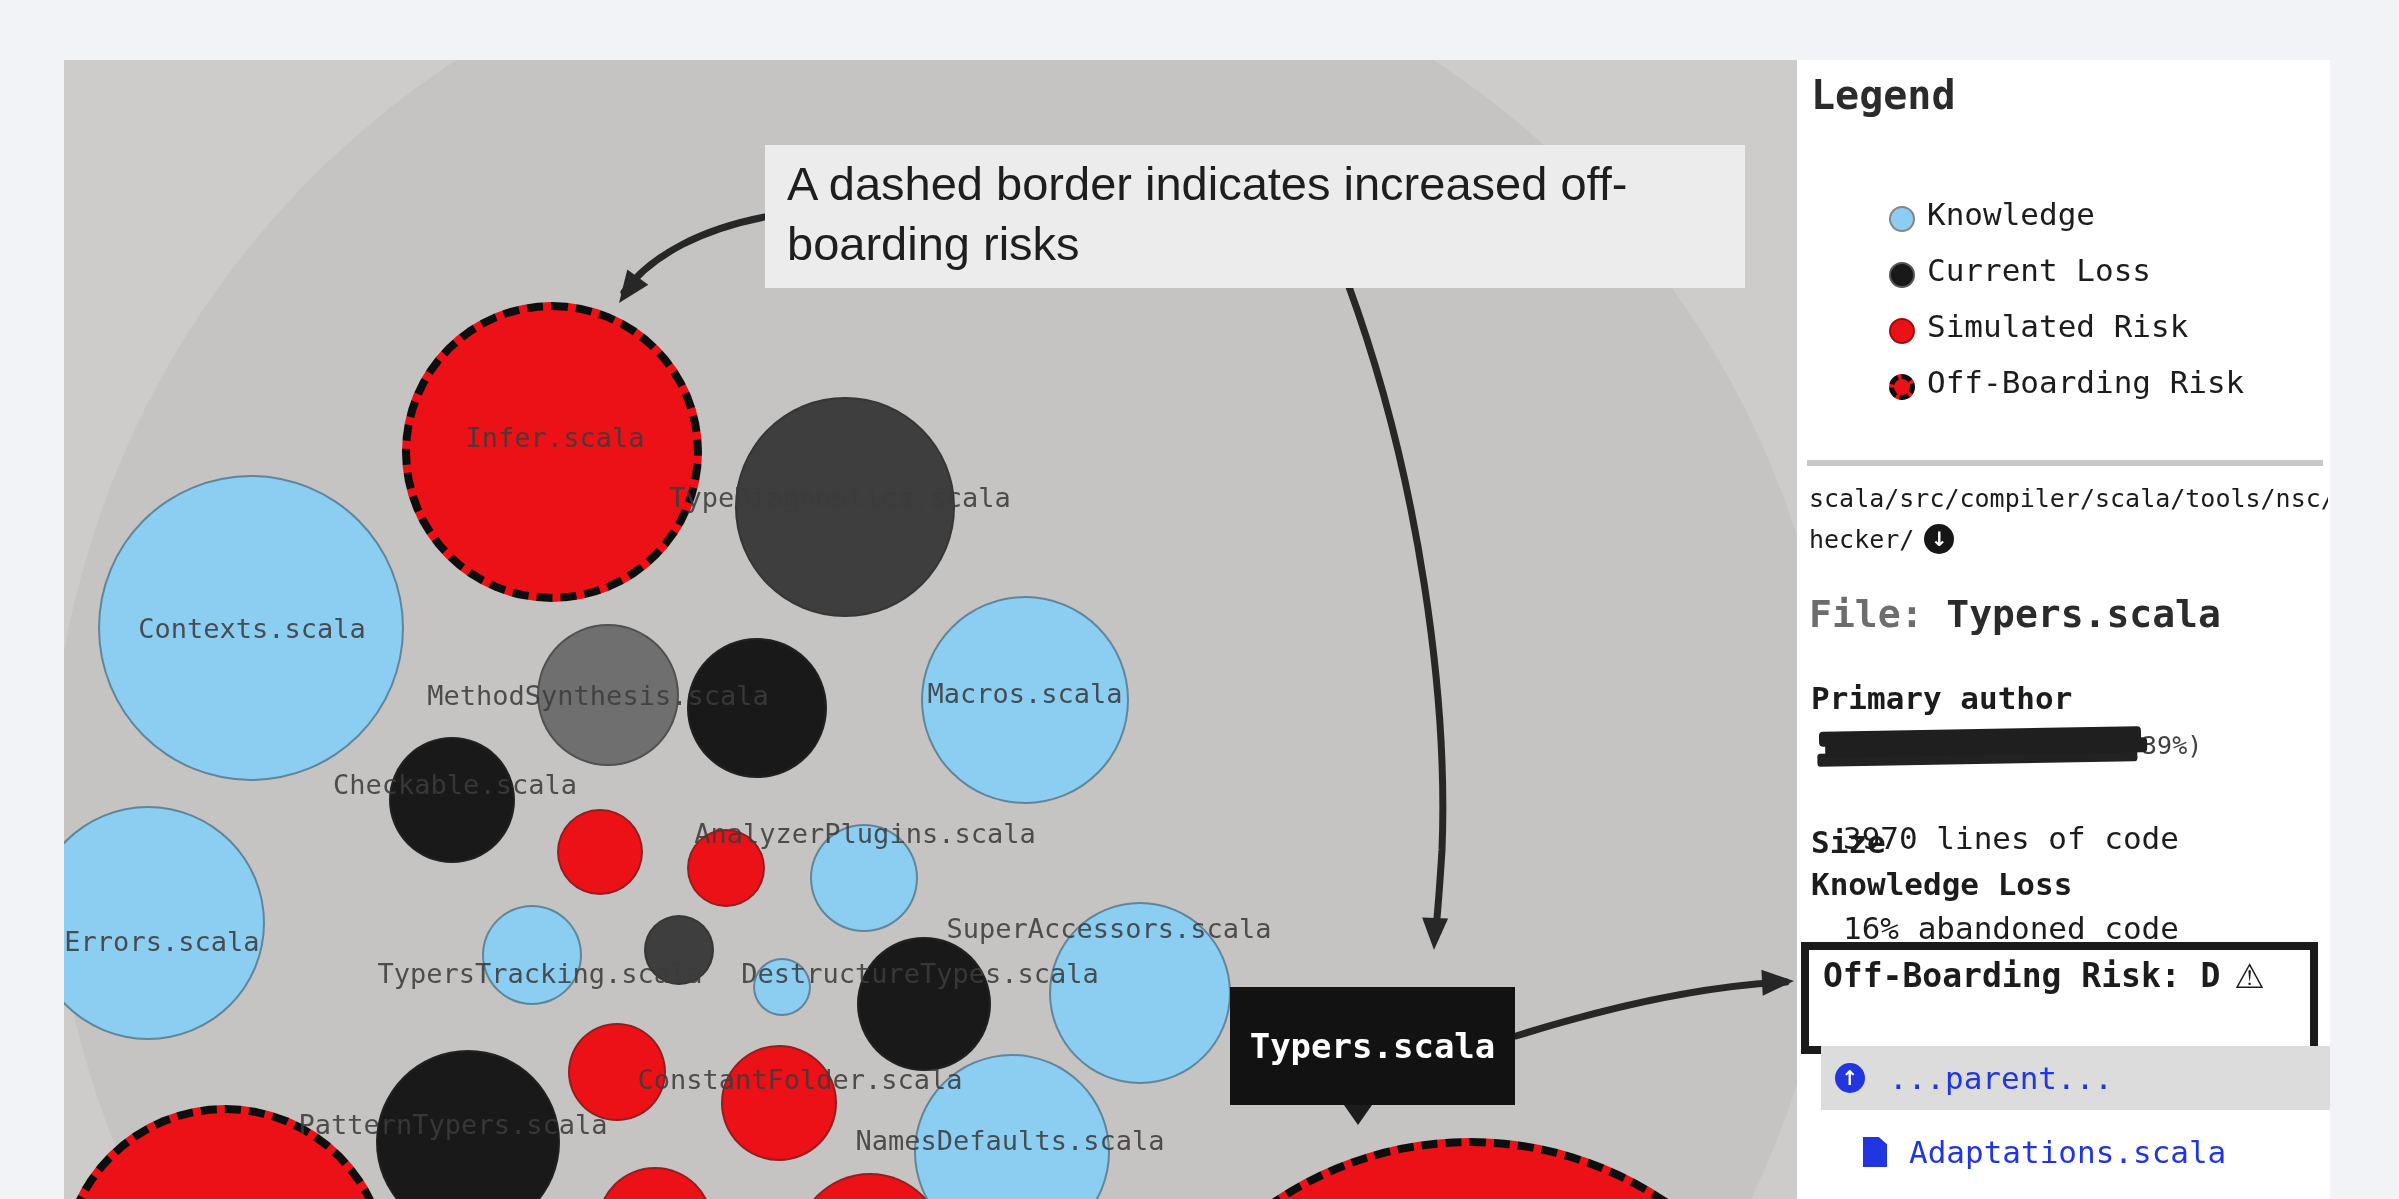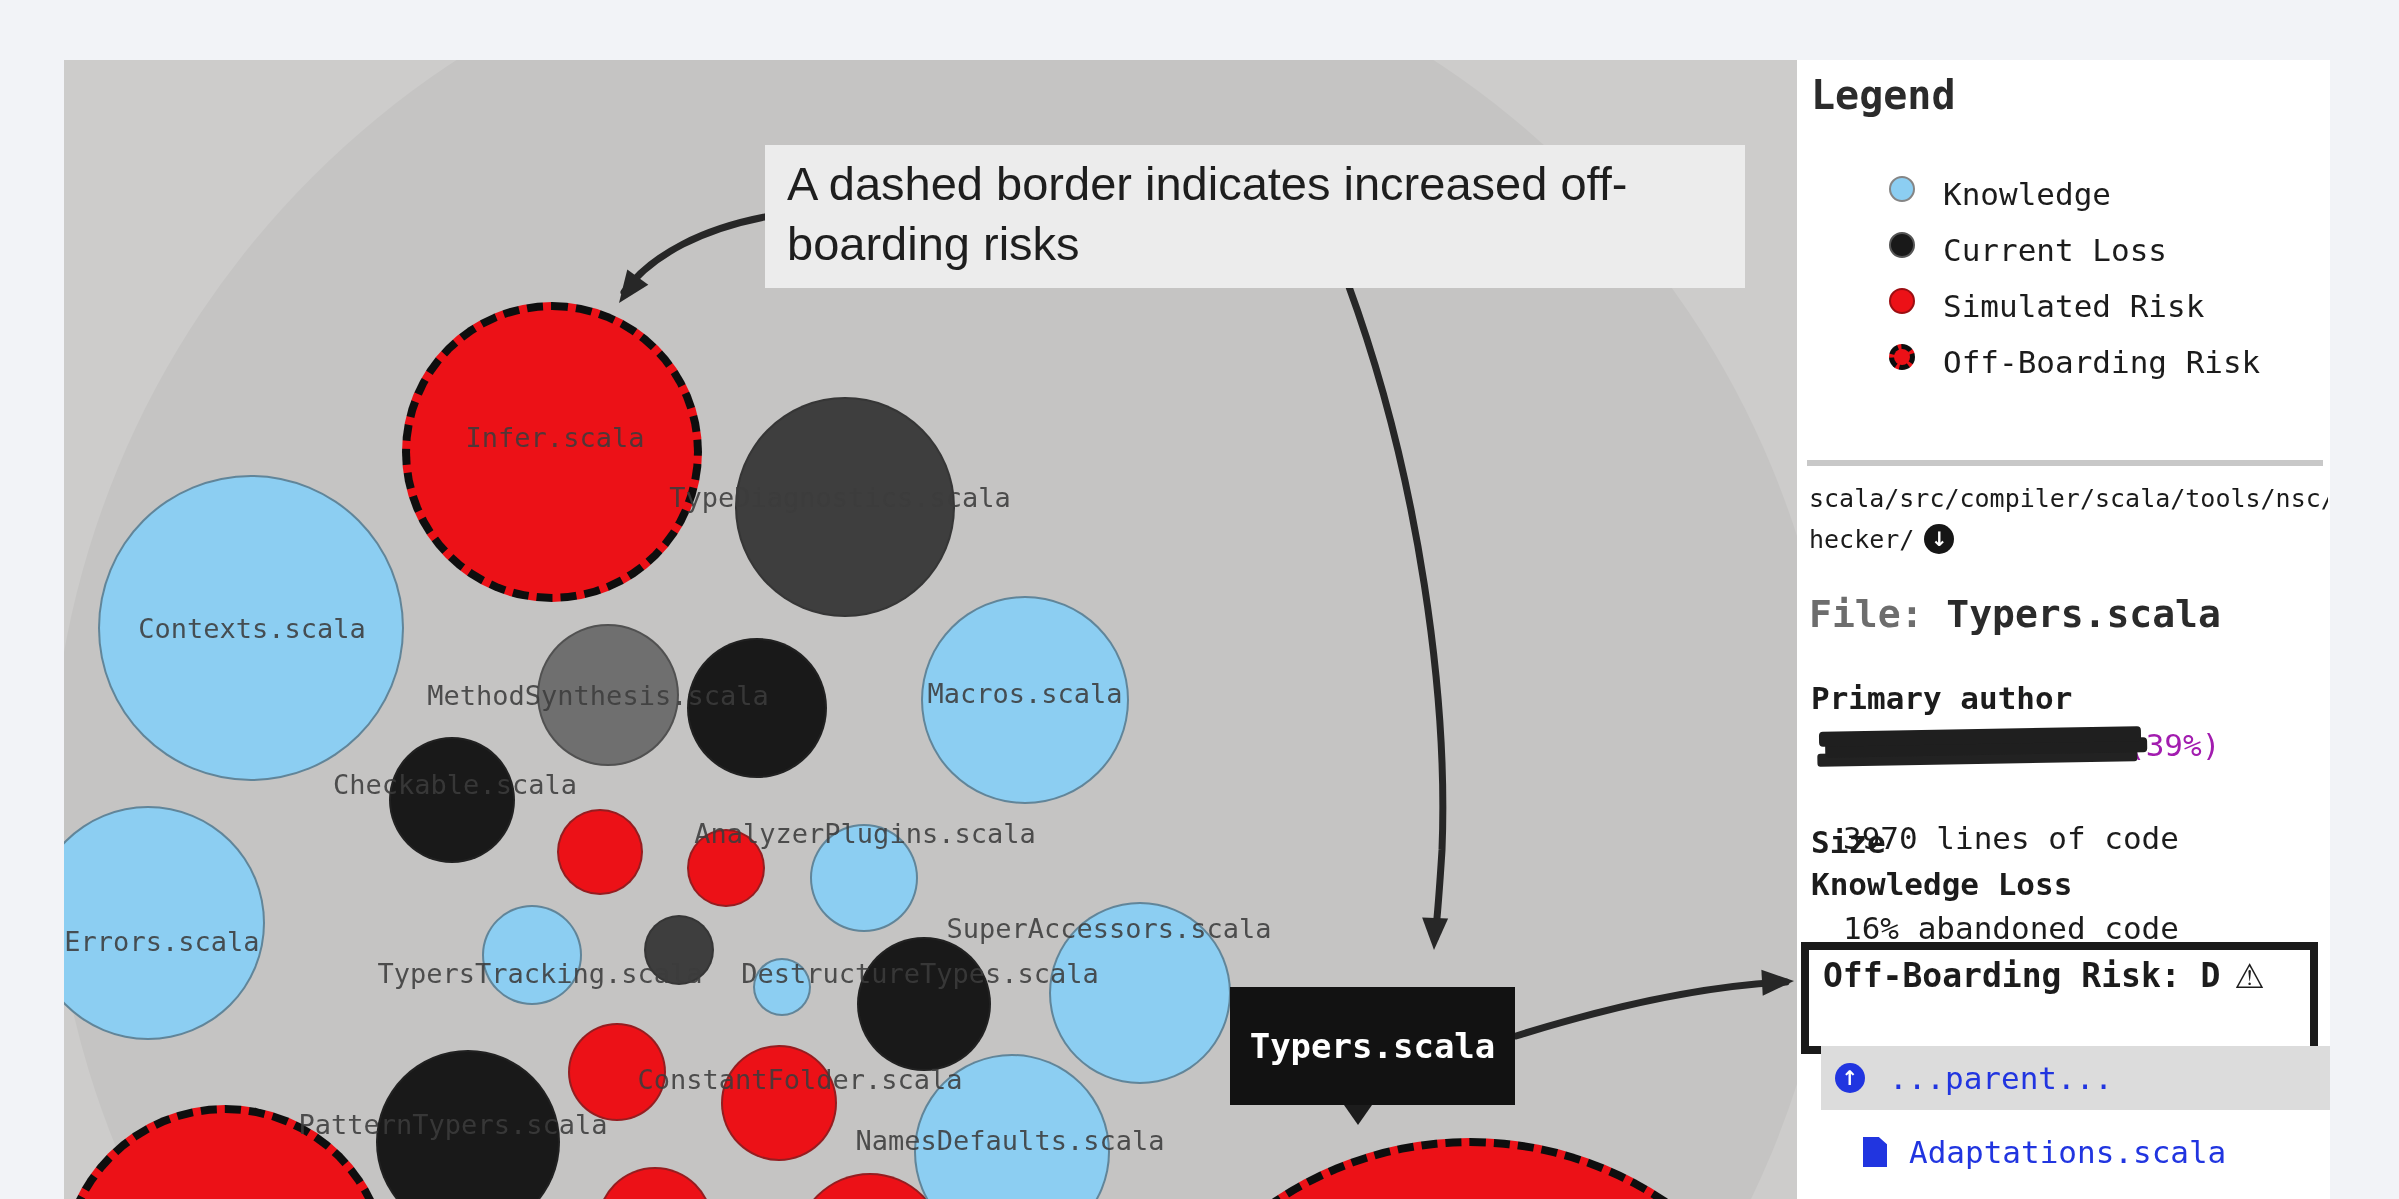--- a/index.html
+++ b/index.html
@@ -54,21 +54,21 @@
     border-top:20px solid #1c1c1c;
   }
 
   
   .panel {
     position:absolute; left:1797px; top:60px; width:533px; height:1139px;
     background:#ffffff; overflow:hidden;
   }
   .legend-title { position:absolute; left:14px; top:12px; font-size:40px; font-weight:bold; color:#2b2b2b; }
   .legend-items { position:absolute; left:92px; top:116px; }
-  .legend-row { display:flex; align-items:flex-start; height:56px; gap:28px; }
+  .legend-row { display:flex; align-items:flex-end; height:56px; gap:12px; }
   .legend-row .lg-label { font-size:31px; color:#1c1c1c; }
   .sw { width:26px; height:26px; border-radius:50%; flex:0 0 auto; }
   .sw-knowledge        { background:#8ccef2; border:2px solid #858585; }
   .sw-current-loss     { background:#191919; border:2px solid #555; }
   .sw-simulated-loss   { background:#ec1117; border:2px solid #9c0e12; }
   .sw-offboarding-risk { background:#ec1117; border:5px dashed #0d0d0d; }
   .sw-inconclusive     { background:#f2f2f2; border:2px solid #767676; }
 
   .divider { position:absolute; left:10px; top:400px; width:516px; height:6px; background:#c8c8c8; }
 
@@ -91,21 +91,21 @@
   .sec-label { position:absolute; left:14px; font-size:31px; font-weight:bold; color:#1c1c1c; }
   .sec-value { position:absolute; left:46px; font-size:31px; color:#1c1c1c; white-space:nowrap; }
   .author-label { top:620px; }
   .author-row { position:absolute; left:22px; top:662px; display:flex; align-items:center; height:46px; }
   .scribble {
     width:322px; height:15px; background:#1f1f1f; border-radius:4px;
     transform:rotate(-1deg);
     box-shadow:6px 11px 0 0 #1f1f1f, -3px 21px 0 -1px #222;
     margin-top:-18px;
   }
-  .author-share { font-size:31px; color:#a21caf; margin-left:-14px; }
+  .author-share { font-size:25px; color:#404040; margin-left:-14px; }
   .size-label { top:716px;margin-top:48px; }
   .size-value { top:760px; }
   .kl-label { top:806px; }
   .kl-value { top:850px; }
 
   .risk-box {
     position:absolute; left:4px; top:882px; width:517px; height:112px;
     border:8px solid #1a1a1a; background:#fff;
     padding:6px 14px; display:flex; align-items:flex-start; gap:14px;
     font-size:33px; font-weight:bold; color:#1c1c1c; white-space:nowrap;

